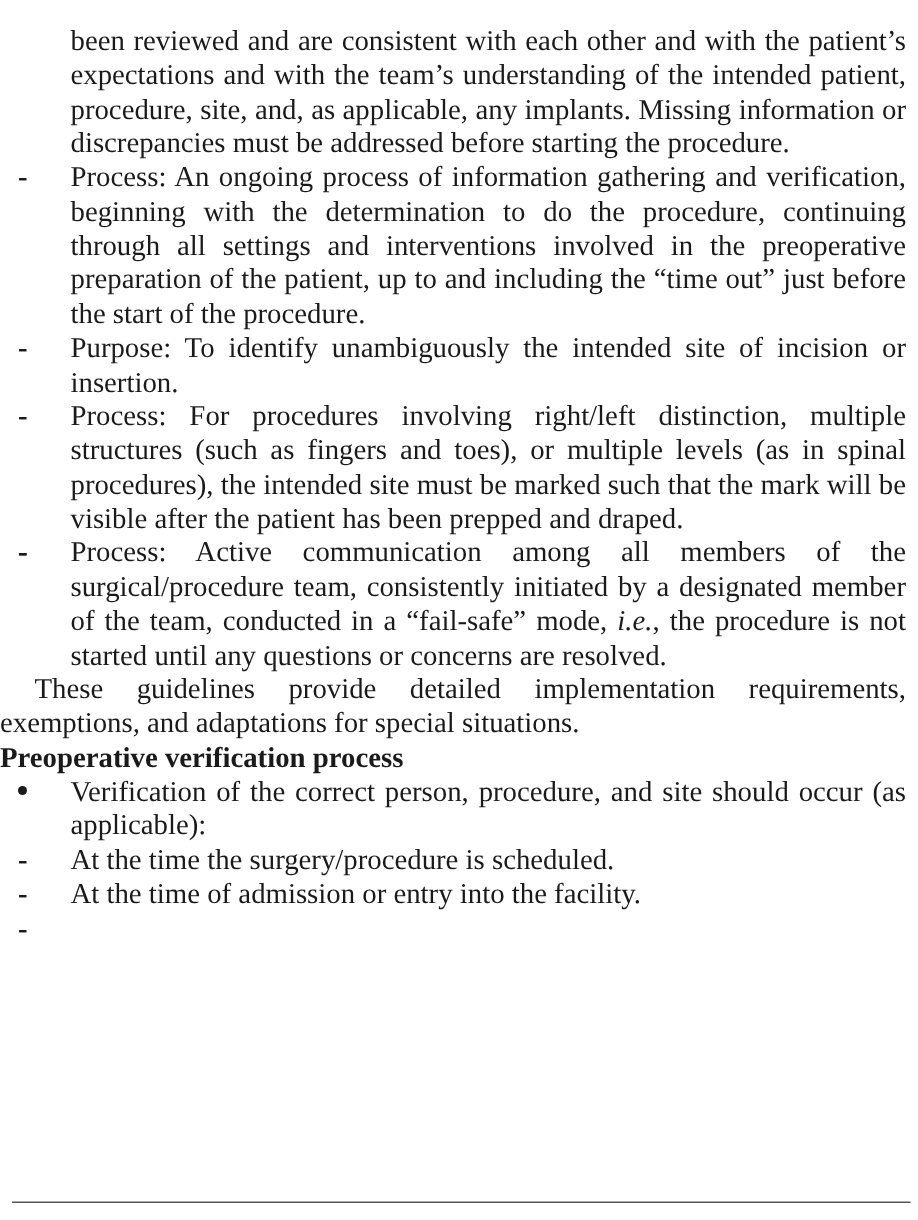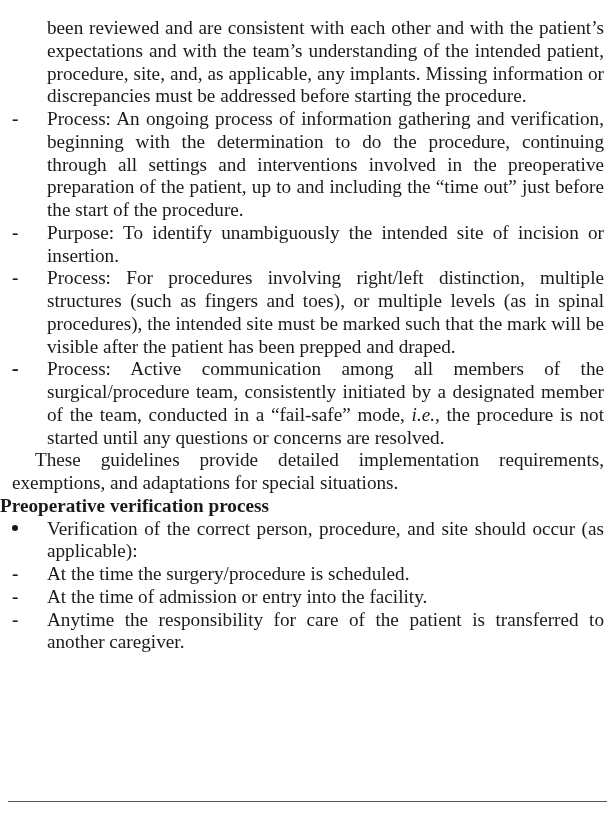--- a/index.html
+++ b/index.html
@@ -9,21 +9,21 @@
     color: #1a1a1a;
     font-size: 19.2px;
     line-height: 22.75px;
   }
   .page { position: absolute; left: 0; top: 17px; width: 612px; }
   .item { position: relative; padding-left: 47px; padding-right: 8px; text-align: justify; text-align-last: left; }
   .marker { position: absolute; left: 12px; top: 0; width: 14px; text-align: center; }
   .bullet::before { content: ""; display: inline-block; width: 6px; height: 6px; border-radius: 50%; background: #1a1a1a; vertical-align: middle; position: relative; top: -2px; }
   .dash { font-weight: bold; }
   .bold { font-weight: bold; }
-  .para { padding-left: 12px; padding-right: 8px; text-indent: 23px; text-align: justify; text-align-last: left; }
+  .para { padding-right: 8px; text-indent: 23px; text-align: justify; text-align-last: left; }
   .heading { font-weight: bold; }
   .continuation { padding-left: 47px; padding-right: 8px; text-align: justify; text-align-last: left; }
   .rule { position: absolute; left: 8px; width: 599px; top: 801px; height: 0; border-top: 1.5px solid #555; }
   i { font-style: italic; }
 </style>
 </head>
 <body>
 
 <div class="page">
 
@@ -62,17 +62,16 @@
   <div class="item">
     <span class="marker dash">-</span>
     <span>At the time the surgery/procedure is scheduled.</span>
   </div>
   <div class="item">
     <span class="marker dash">-</span>
     <span>At the time of admission or entry into the facility.</span>
   </div>
   <div class="item">
     <span class="marker dash">-</span>
-    <span>Anytime the responsibility for care of the patient is transferred to another caregiver.</span>
   </div>
 </div>
 
 <div class="rule"></div>
 
 </body></html>

